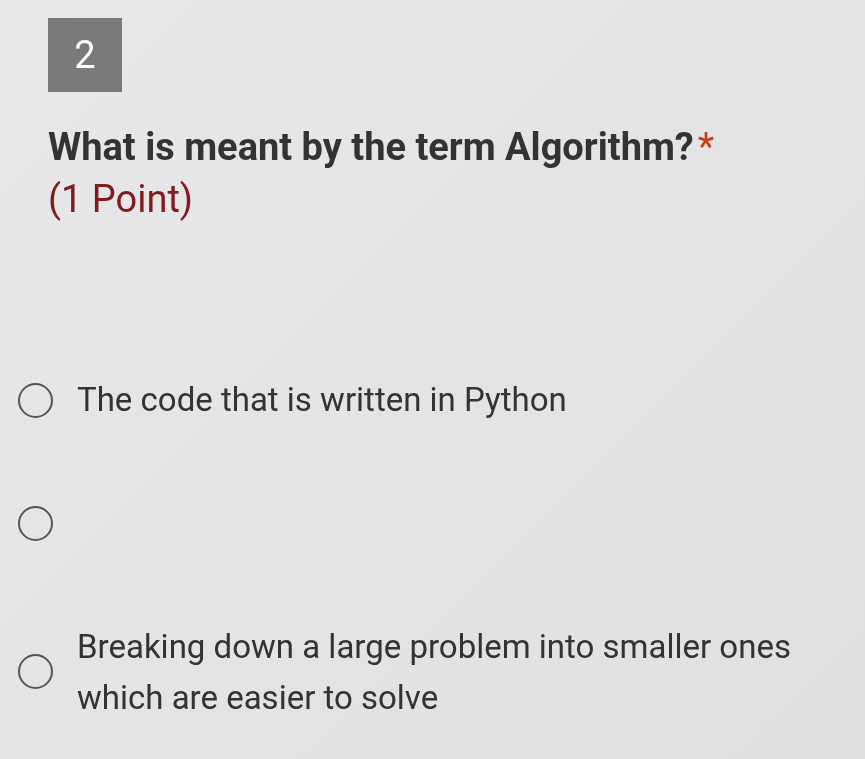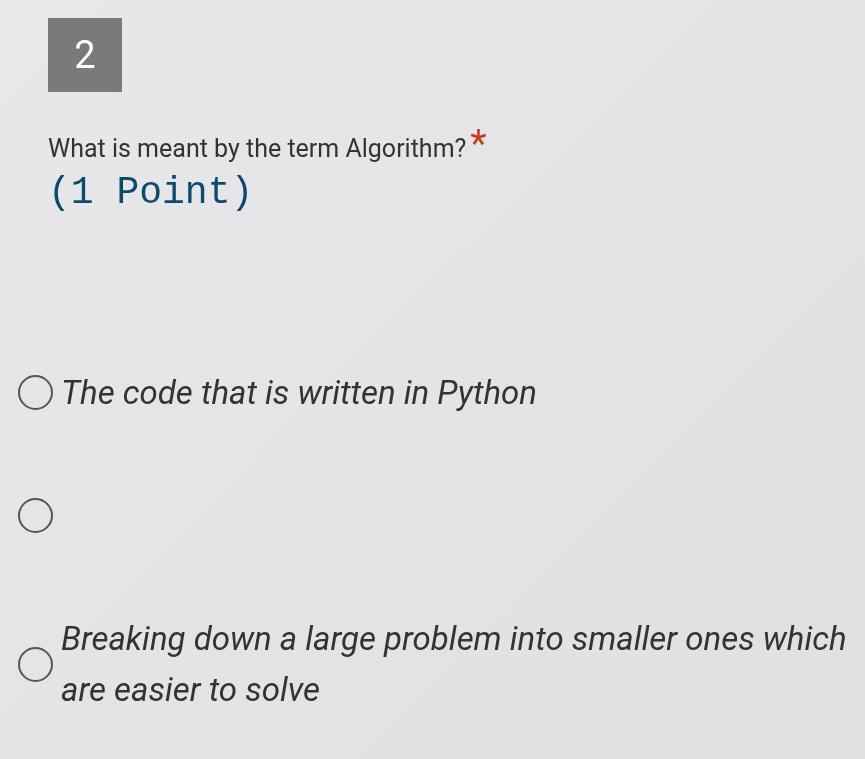--- a/index.html
+++ b/index.html
@@ -28,49 +28,47 @@
       width: 74px;
       height: 74px;
       background-color: #7a7a7a;
       color: #ffffff;
       font-size: 38px;
       font-weight: 400;
       margin-bottom: 30px;
     }
     
     .question-text {
-      font-size: 25px;
+      font-size: 38px;
       color: #333333;
-      font-weight: 400;
+      font-weight: 700;
       line-height: 1.35;
     }
     
     .required-asterisk {
       color: #c43e1c;
       font-size: 38px;
     }
     
     .points-text {
       font-size: 38px;
-      color: #0c4a6e;
+      color: #7f1d1d;
       font-weight: 400;
       line-height: 1.4;
-      font-family: Liberation Mono, monospace;
     }
     
     .options-container {
       padding: 60px 18px 20px 18px;
     }
     
     .option-row {
       display: flex;
       align-items: center;
       padding: 40px 0;
-      gap: 8px;
-      font-style: italic;
+      gap: 24px;
     }
     
     .radio-button {
       flex-shrink: 0;
       width: 35px;
       height: 35px;
       border: 2px solid #555555;
       border-radius: 50%;
       background: transparent;
       cursor: pointer;

